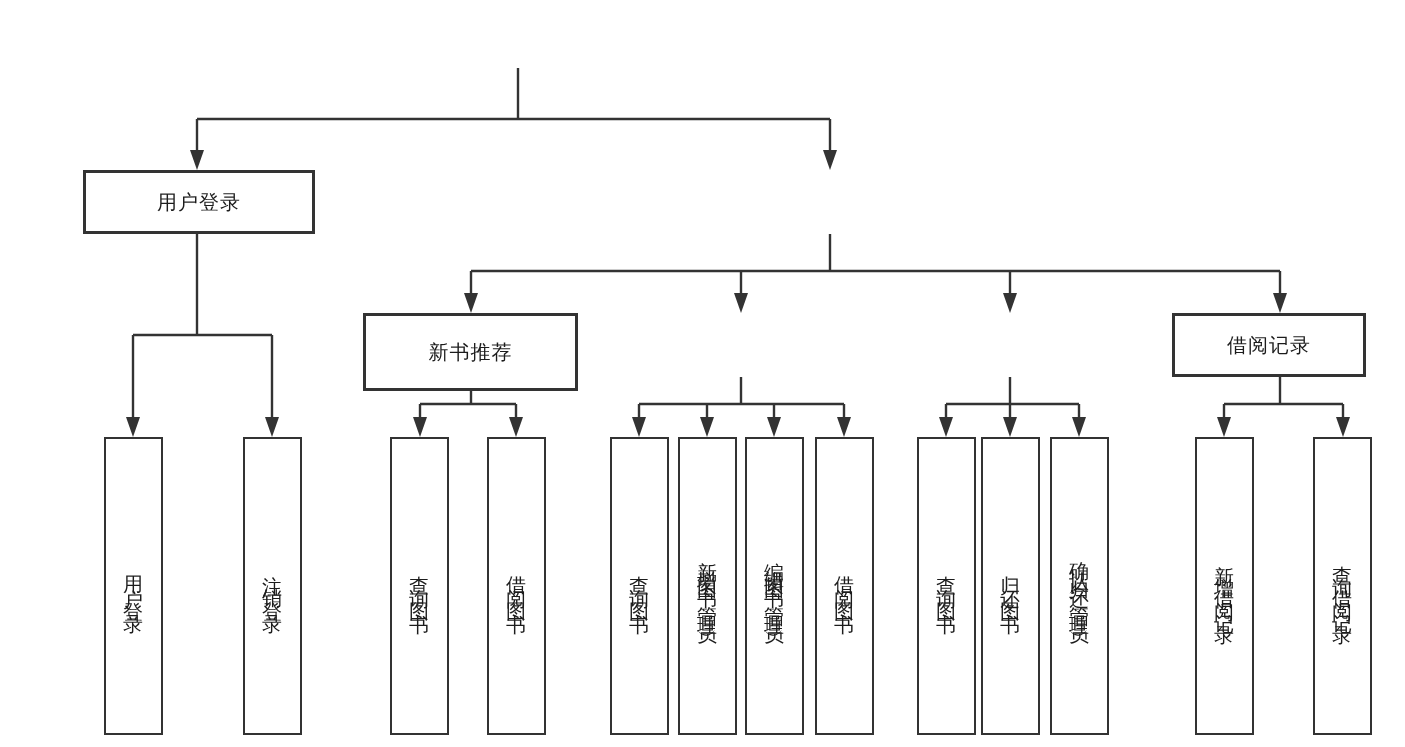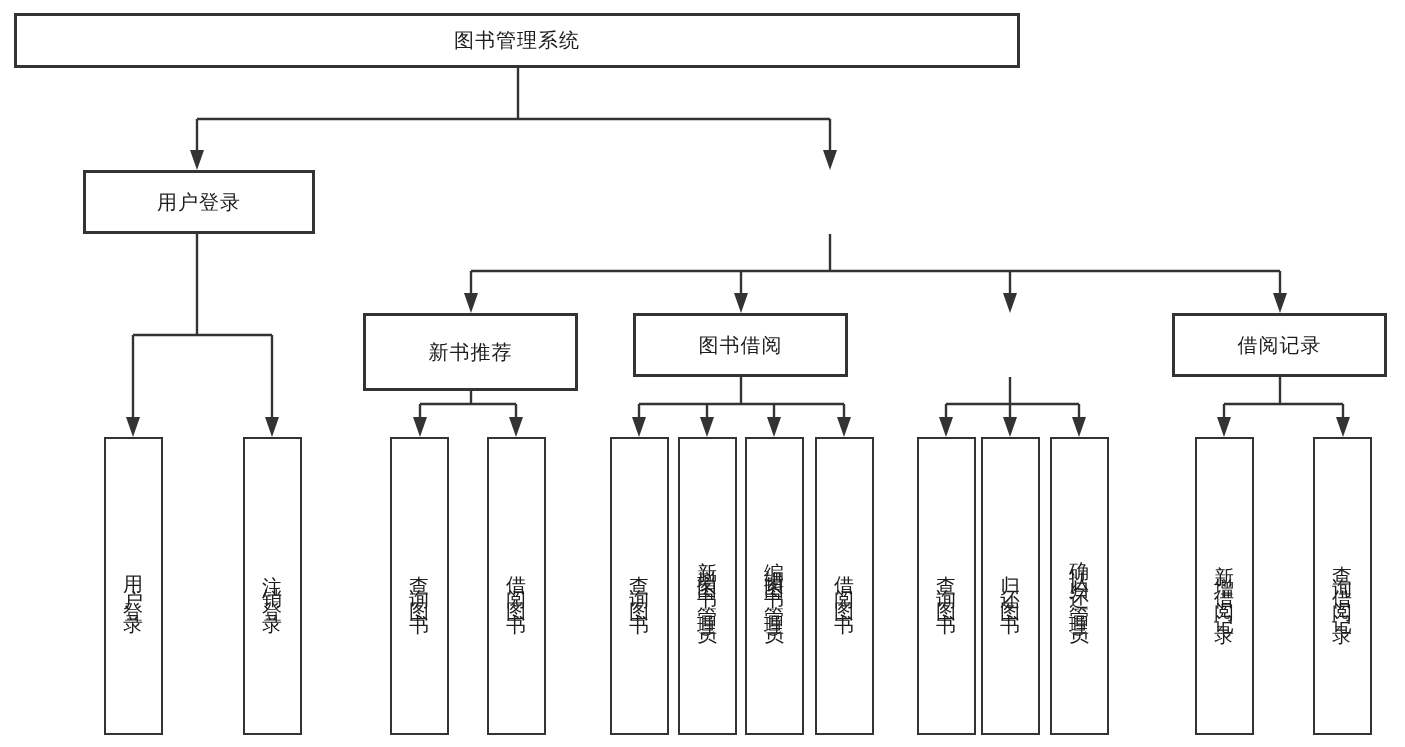--- a/index.html
+++ b/index.html
@@ -129,35 +129,29 @@
       <path d="M767 417 H781 L774 437 Z"></path>
       <path d="M837 417 H851 L844 437 Z"></path>
       <path d="M939 417 H953 L946 437 Z"></path>
       <path d="M1003 417 H1017 L1010 437 Z"></path>
       <path d="M1072 417 H1086 L1079 437 Z"></path>
       <path d="M1217 417 H1231 L1224 437 Z"></path>
       <path d="M1336 417 H1350 L1343 437 Z"></path>
     </g>
   </svg>
 
-  <div class="node" style="left:14px; top:13px; width:1006px; height:55px;">
-    <span>图书管理系统</span>
-  </div>
 
   <div class="node" style="left:83px; top:170px; width:232px; height:64px;">
     <span>用户登录</span>
   </div>
 
   <div class="node" style="left:363px; top:313px; width:215px; height:78px;justify-content:center;">
     <span>新书推荐</span>
   </div>
-  <div class="node" style="left:633px; top:313px; width:215px; height:64px;">
-    <span>图书借阅</span>
-  </div>
-  <div class="node" style="left:1172px; top:313px; width:215px; height:64px;">
+  <div class="node" style="left:1172px; top:313px; width:194px; height:64px;">
     <span>借阅记录</span>
   </div>
 
   <div class="node leaf" style="left:104px; top:437px; width:59px; height:298px;">
     <span class="vtext">用户登录</span>
   </div>
   <div class="node leaf" style="left:243px; top:437px; width:59px; height:298px;">
     <span class="vtext">注销登录</span>
   </div>
 

